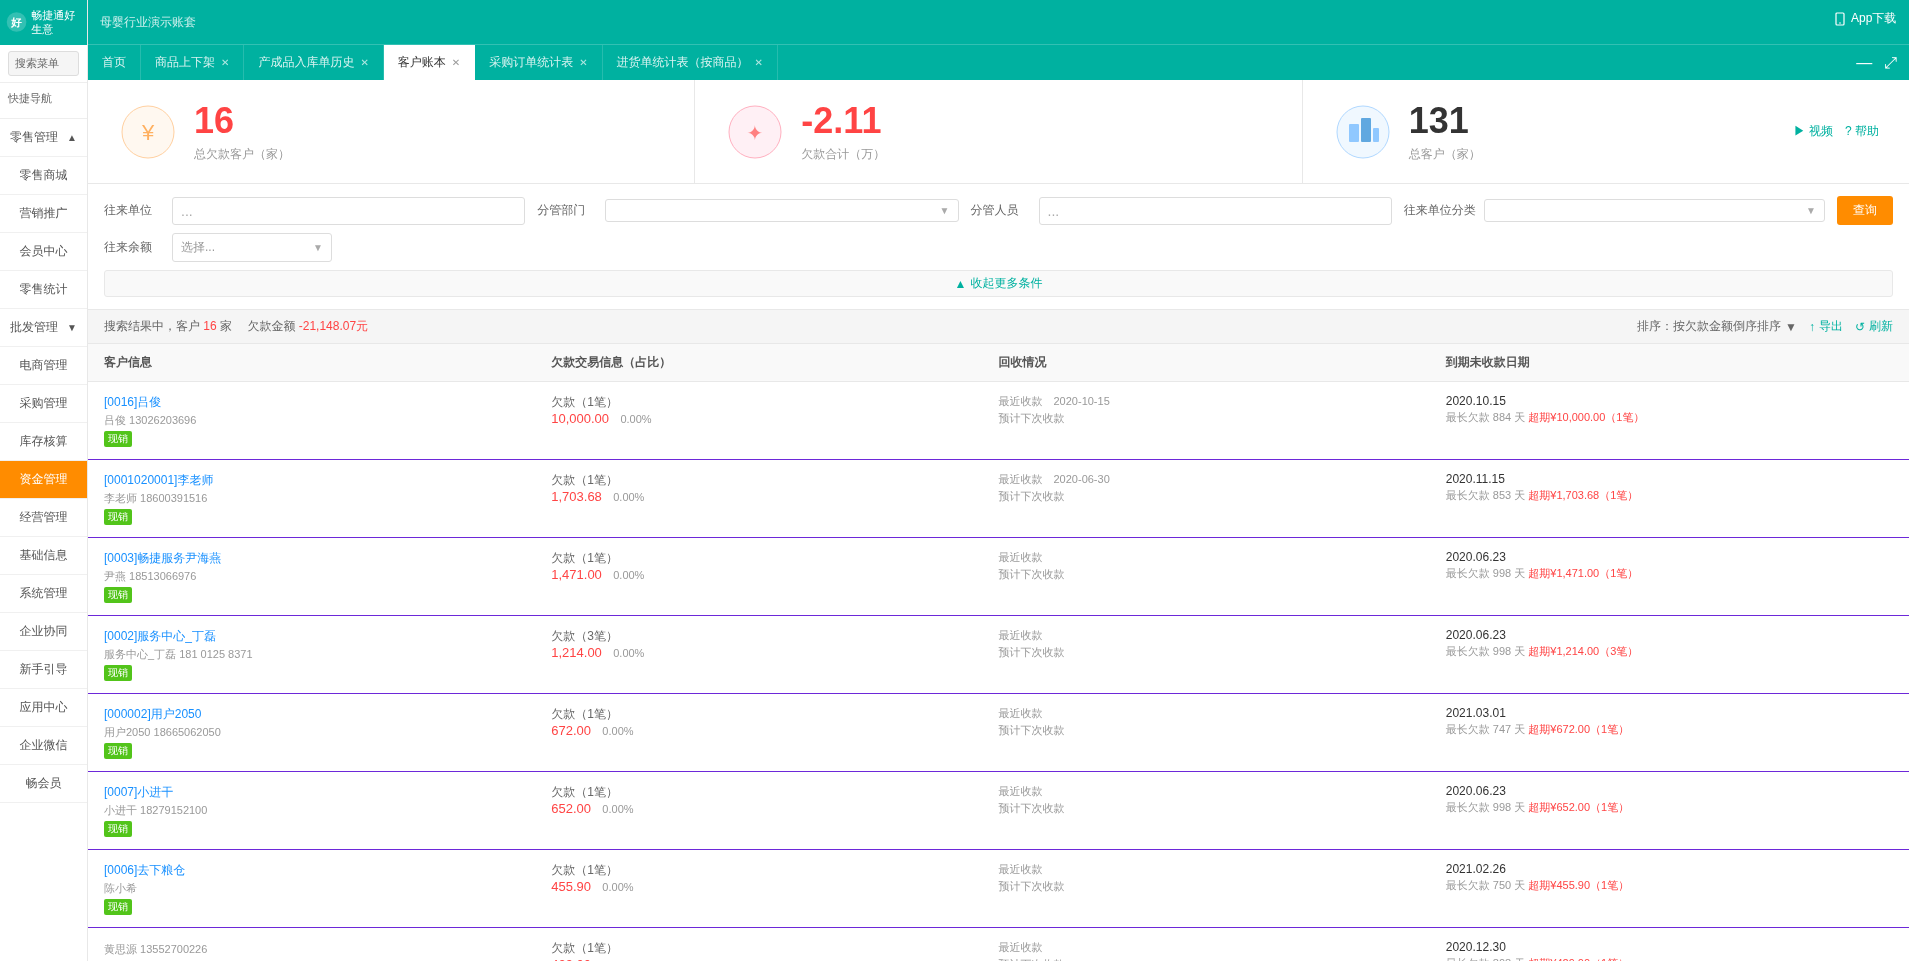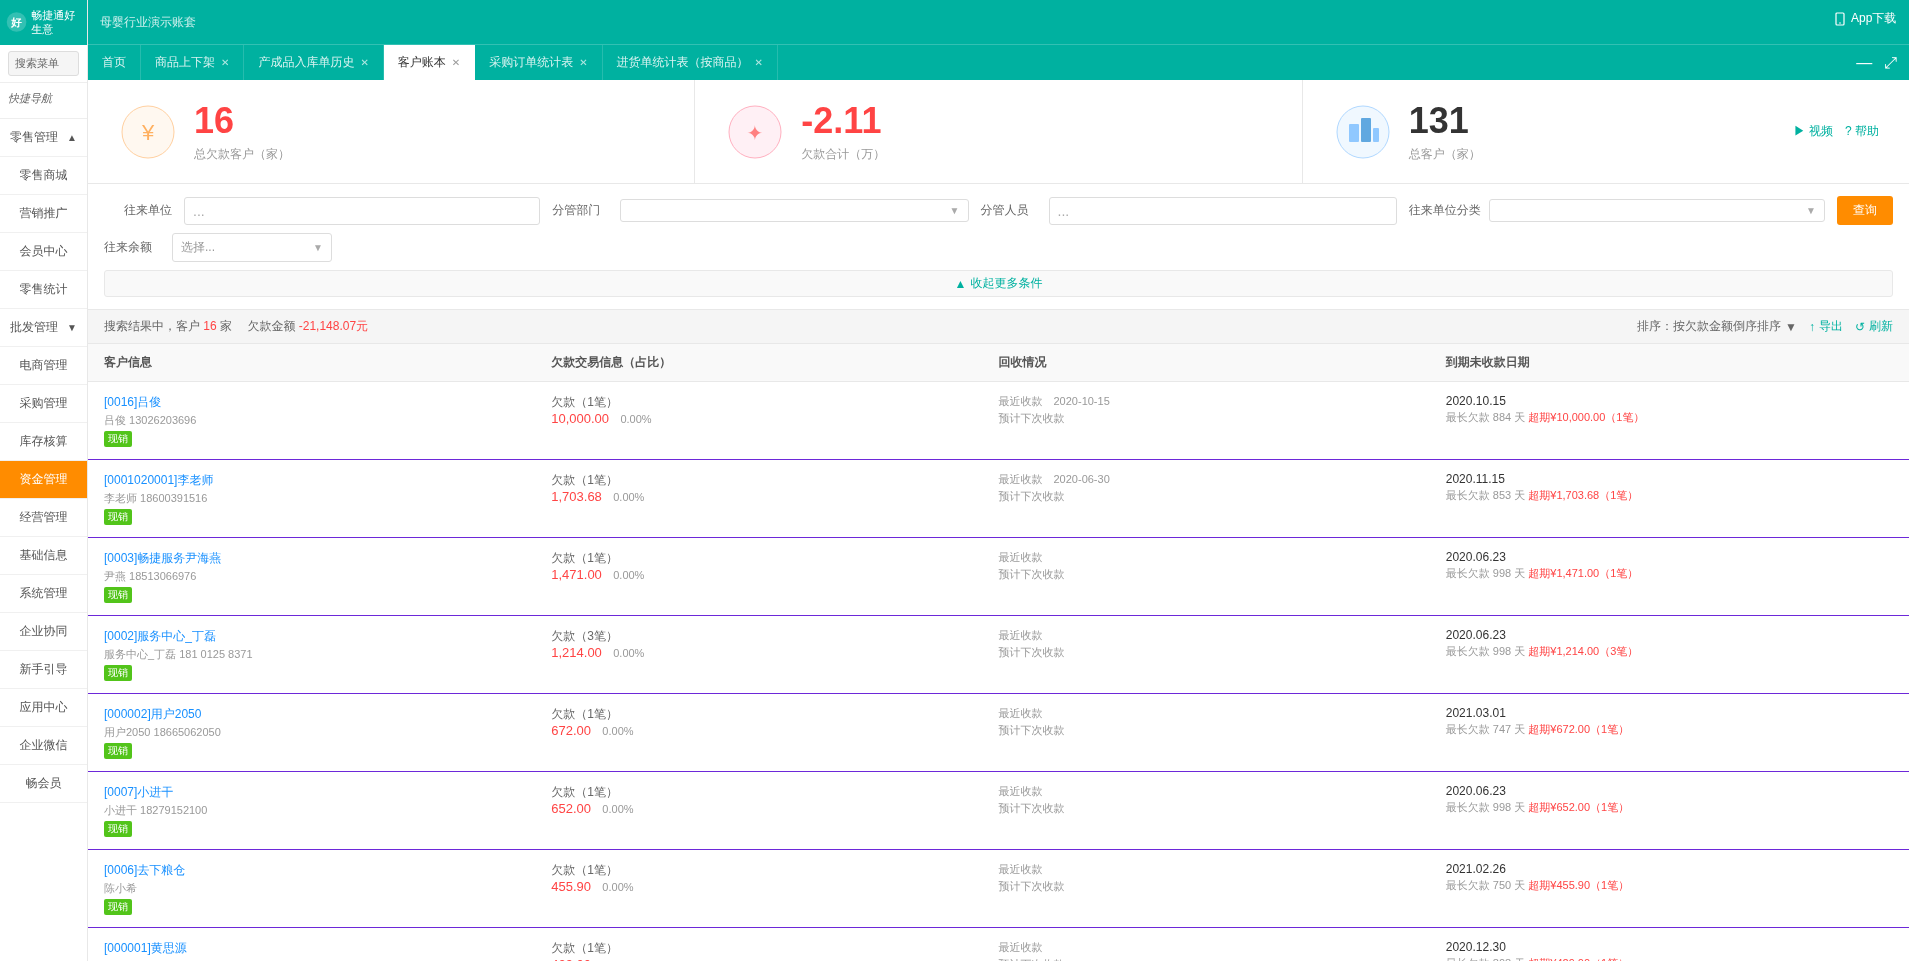--- a/index.html
+++ b/index.html
@@ -9,21 +9,21 @@
     .app-wrapper { display: flex; height: 100%; }
     .sidebar { width: 88px; background: #fff; border-right: 1px solid #e8e8e8; display: flex; flex-direction: column; flex-shrink: 0; }
     .main-area { flex: 1; display: flex; flex-direction: column; overflow: hidden; }
 
     
     .sidebar-logo { background: #00b1a0; padding: 8px 6px; display: flex; align-items: center; gap: 4px; }
     .sidebar-logo-text { color: #fff; font-size: 11px; line-height: 1.3; }
     .sidebar-search { background: #fff; padding: 6px 8px; border-bottom: 1px solid #eee; }
     .sidebar-search-btn { width: 100%; background: #f5f5f5; border: 1px solid #ddd; border-radius: 3px; padding: 4px 6px; font-size: 11px; color: #666; cursor: pointer; text-align: left; }
     .sidebar-quick-nav { padding: 8px; border-bottom: 1px solid #eee; }
-    .sidebar-quick-nav-label { font-size: 11px; color: #666; margin-bottom: 4px; font-style: italic; }
+    .sidebar-quick-nav-label { font-size: 11px; color: #666; margin-bottom: 4px; }
 
     .sidebar-menu { flex: 1; overflow-y: auto; }
     .sidebar-item { padding: 10px 8px; font-size: 12px; color: #555; cursor: pointer; text-align: center; border-bottom: 1px solid #f0f0f0; }
     .sidebar-item.active { background: #ff8c00; color: #fff; }
     .sidebar-item.has-arrow { display: flex; align-items: center; justify-content: space-between; padding: 10px 10px; }
     .sidebar-item .arrow { font-size: 10px; }
 
     
     .top-header { background: #00b1a0; display: flex; align-items: center; padding: 0 12px; height: 44px; gap: 8px; }
     .top-header-right { margin-left: auto; display: flex; align-items: center; gap: 12px; color: #fff; font-size: 12px; flex-direction: column; }
@@ -287,21 +287,21 @@
               <span>?</span>
               <span>帮助</span>
             </span>
           </div>
         </div>
       </div>
 
       <div class="filter-area">
         <div class="filter-row">
 
-          <div style="display:flex; align-items:center; flex:1;margin-left:20px;">
+          <div style="display:flex; align-items:center; gap:8px; flex:1;">
             <label class="filter-label">往来单位</label>
             <div class="filter-input-with-dots">
               <span class="filter-dots">...</span>
             </div>
           </div>
 
           <div style="display:flex; align-items:center; gap:8px; flex:1;">
             <label class="filter-label">分管部门</label>
             <div class="filter-select">
               <span class="filter-select-text"></span>
@@ -553,21 +553,20 @@
             <div class="overdue-date">2021.02.26</div>
             <div class="overdue-days">
               <span>最长欠款 750 天</span>
               <a class="overdue-link">超期¥455.90（1笔）</a>
             </div>
           </div>
         </div>
 
         <div class="table-row">
           <div>
-            <div><a class="customer-name">[000001]黄思源</a></div>
             <div class="customer-phone">黄思源  13552700226</div>
 
           </div>
           <div>
             <div class="debt-count">欠款（1笔）</div>
             <div>
               <span class="debt-amount">429.00</span>
               <span class="debt-percent">0.00%</span>
             </div>
           </div>

